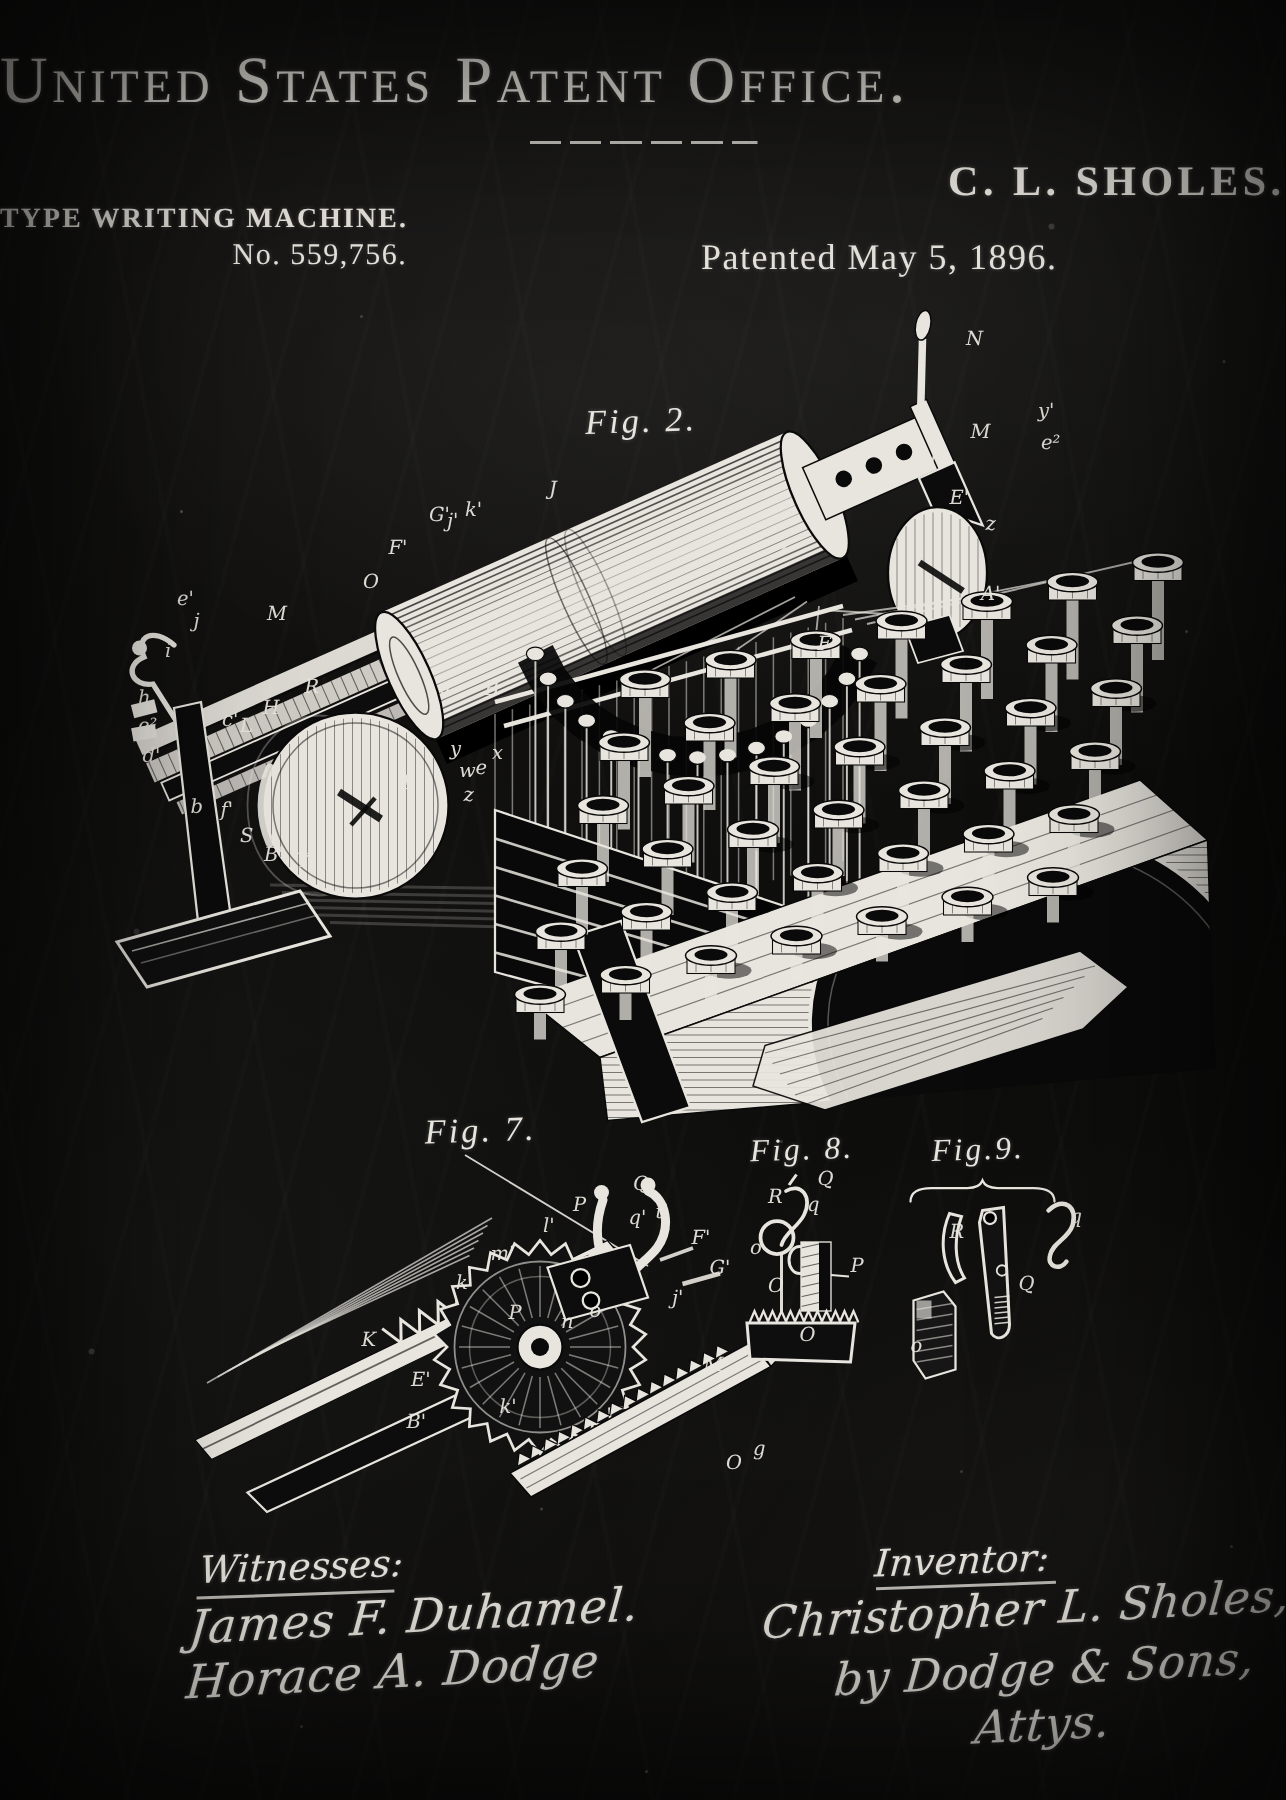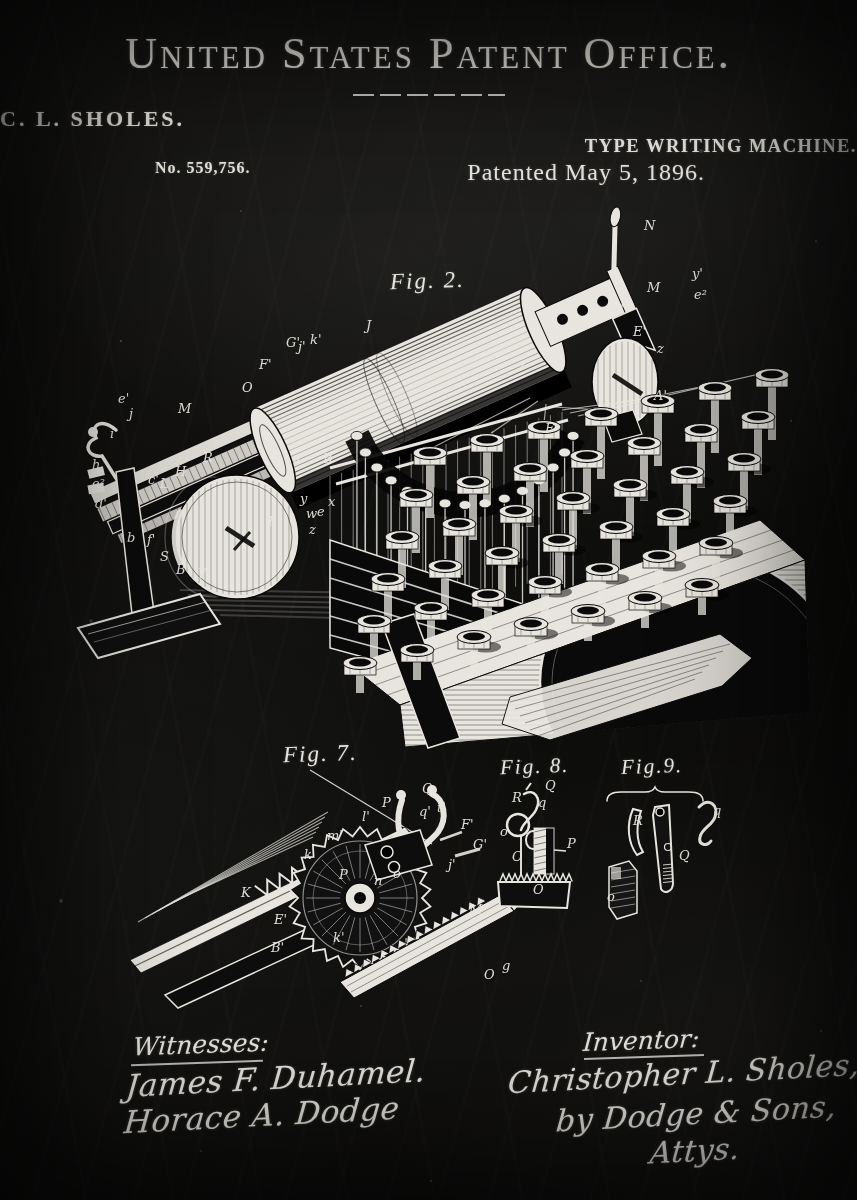--- a/index.html
+++ b/index.html
@@ -22,33 +22,33 @@
   .specks{position:absolute;top:0;left:0;width:2px;height:2px;border-radius:50%;pointer-events:none;
     box-shadow: 120px 340px 0 0 rgba(232,229,222,.3), 700px 150px 0 1px rgba(232,229,222,.18),
       790px 420px 0 0 rgba(232,229,222,.25), 60px 900px 0 1px rgba(232,229,222,.2),
       430px 1180px 0 0 rgba(232,229,222,.28), 820px 1030px 0 0 rgba(232,229,222,.22),
       240px 210px 0 0 rgba(232,229,222,.2), 520px 760px 0 0 rgba(232,229,222,.18),
       90px 620px 0 1px rgba(232,229,222,.15), 780px 700px 0 0 rgba(232,229,222,.2),
       360px 1005px 0 0 rgba(232,229,222,.22), 640px 980px 0 0 rgba(232,229,222,.18),
       200px 1150px 0 0 rgba(232,229,222,.2), 815px 240px 0 0 rgba(232,229,222,.22);}
   .chalktext{ text-shadow:0 0 3px rgba(240,238,230,.25); }
   .title{
-    position:absolute; left:0; right:0; top:28px; text-align:center;
+    position:absolute; left:0; right:0; top:28px; text-align:left;
     font-variant:small-caps; font-size:44px; letter-spacing:3px; font-weight:normal; margin:0;
   }
   .divider{
     position:absolute; top:94px; left:50%; transform:translateX(-50%);
     width:152px; height:2px; opacity:.85;
     background:repeating-linear-gradient(90deg, var(--chalk) 0 21px, transparent 21px 27px);
   }
-  .inv-name{position:absolute; left:0; right:0; top:106px; text-align:left;
-    font-size:22px; font-weight:bold; letter-spacing:3px;}
-  .inv-title{position:absolute; left:0; right:0; top:136px; text-align:right;
+  .inv-name{position:absolute; left:0; right:0; top:106px; text-align:right;
+    font-size:28px; font-weight:bold; letter-spacing:3px;}
+  .inv-title{position:absolute; left:0; right:0; top:136px; text-align:left;
     font-size:18.5px; font-weight:bold; letter-spacing:1.5px;}
-  .pat-num{position:absolute; left:155px; top:159px; font-size:16px; font-weight:bold; letter-spacing:1px;}
+  .pat-num{position:absolute; left:155px; top:159px; font-size:20px; font-weight:normal; letter-spacing:1px;}
   .pat-date{position:absolute; right:152px; top:159px; font-size:24px; font-weight:normal; letter-spacing:1px;}
   .figcap{position:absolute; font-style:italic; font-size:23px; letter-spacing:2px; transform:rotate(-2deg);}
   #cap2{left:390px; top:268px;}
   #cap7{left:283px; top:741px;}
   #cap8{left:500px; top:754px; font-size:21px;}
   #cap9{left:621px; top:754px; font-size:21px;}
   svg{position:absolute; overflow:visible;}
   #fig2svg{left:30px; top:192px;}
   #fig7svg{left:110px; top:770px;}
   #fig8svg{left:490px; top:780px;}

